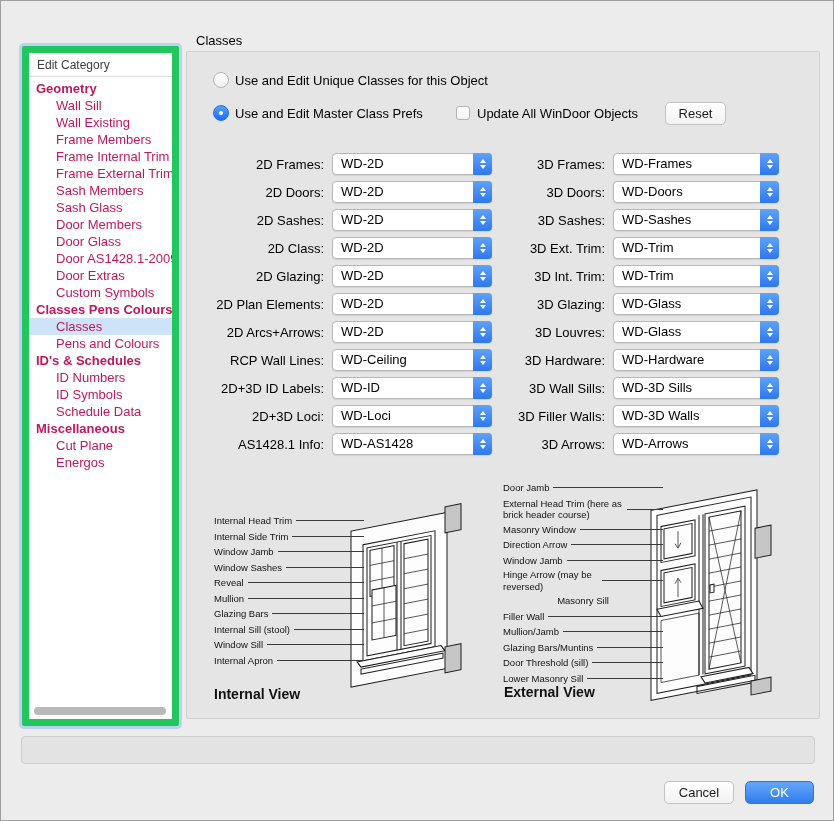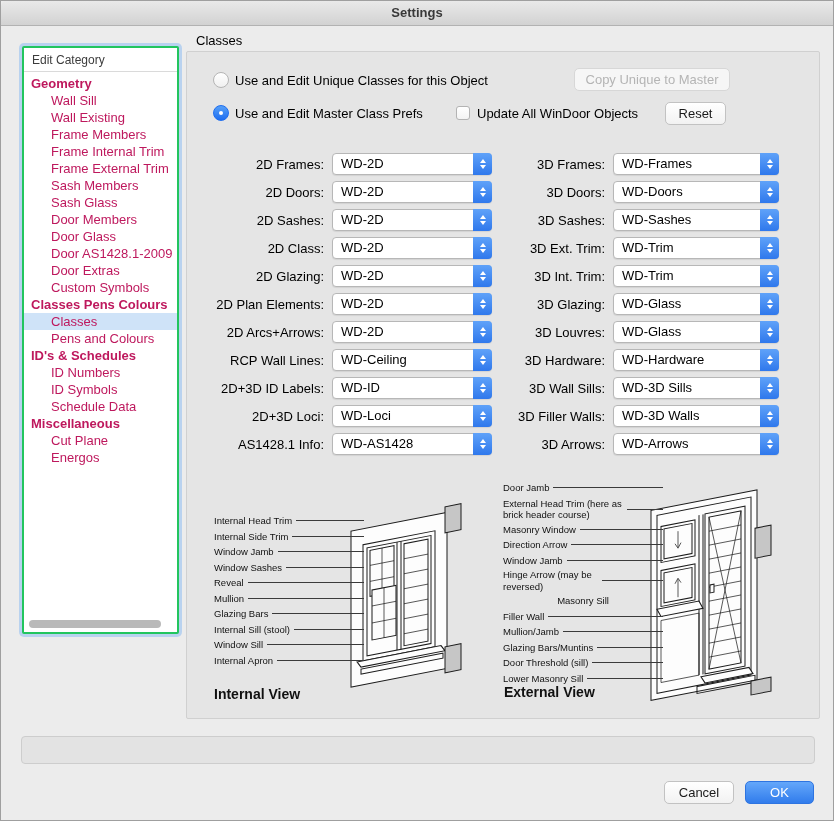--- a/index.html
+++ b/index.html
@@ -8,22 +8,22 @@
             border:1px solid #9f9f9f; overflow:hidden; }
 
   
   .titlebar { position:absolute; left:0; top:0; width:100%; height:25px;
               background:linear-gradient(#e9e9e9,#d2d2d2); border-bottom:1px solid #b2b2b2;
               border-radius:5px 5px 0 0; }
   .titlebar .title { display:block; text-align:center; line-height:24px; font-size:13px;
                      font-weight:600; color:#393939; }
 
   
-  .sidebar { position:absolute; left:21px; top:45px; width:157px; height:588px;
-             background:#fff; border:2px solid #22c55e; border-radius:2px;
+  .sidebar { position:absolute; left:21px; top:45px; width:157px; height:680px;
+             background:#fff; border:7px solid #22c55e; border-radius:2px;
              box-shadow:0 0 0 3px #b9d2ef; overflow:hidden; }
   .sb-header { font-size:12px; color:#3c3c3c; padding:5px 8px 4px 8px;
                border-bottom:1px solid #dadada; }
   .sb-list { padding-top:3px; font-size:13px; color:#be185d; }
   .sb-row { height:17px; line-height:17px; padding-left:27px; white-space:nowrap; cursor:default; }
   .sb-row.cat { padding-left:7px; font-weight:bold; }
   .sb-row.sel { background:#cfe3f8; }
   .sb-hscroll { position:absolute; left:5px; bottom:4px; width:132px; height:8px;
                 background:#b9b9b9; border-radius:4px; }
 
@@ -78,23 +78,20 @@
 
   
   .footer-strip { position:absolute; left:20px; top:735px; width:794px; height:28px;
                   background:#e3e3e3; border:1px solid #cdcdcd; border-radius:4px; }
 </style>
 </head>
 <body>
 
 <div class="window">
 
-  <div class="titlebar">
-    <span class="title">Settings</span>
-  </div>
 
   <div class="sidebar">
     <div class="sb-header">Edit Category</div>
     <div class="sb-list">
       <div class="sb-row cat">Geometry</div>
       <div class="sb-row">Wall Sill</div>
       <div class="sb-row">Wall Existing</div>
       <div class="sb-row">Frame Members</div>
       <div class="sb-row">Frame Internal Trim</div>
       <div class="sb-row">Frame External Trim</div>
@@ -117,21 +114,20 @@
       <div class="sb-row">Energos</div>
     </div>
     <div class="sb-hscroll"></div>
   </div>
 
   <div class="section-title">Classes</div>
   <div class="panel"></div>
 
   <span class="radio" style="left:212px; top:71px;"></span>
   <span class="rlabel" style="left:234px; top:72px;">Use and Edit Unique Classes for this Object</span>
-  <button class="btn disabled" style="left:573px; top:67px; width:156px; height:23px;">Copy Unique to Master</button>
 
   <span class="radio on" style="left:212px; top:104px;"></span>
   <span class="rlabel" style="left:234px; top:105px;">Use and Edit Master Class Prefs</span>
   <span class="checkbox" style="left:455px; top:105px;"></span>
   <span class="rlabel" style="left:476px; top:105px;">Update All WinDoor Objects</span>
   <button class="btn" style="left:664px; top:101px; width:61px; height:23px;">Reset</button>
 
   <div class="dd-col" style="left:205px; width:286px;">
     <div class="dd-row">
         <span class="lbl">2D Frames:</span>

